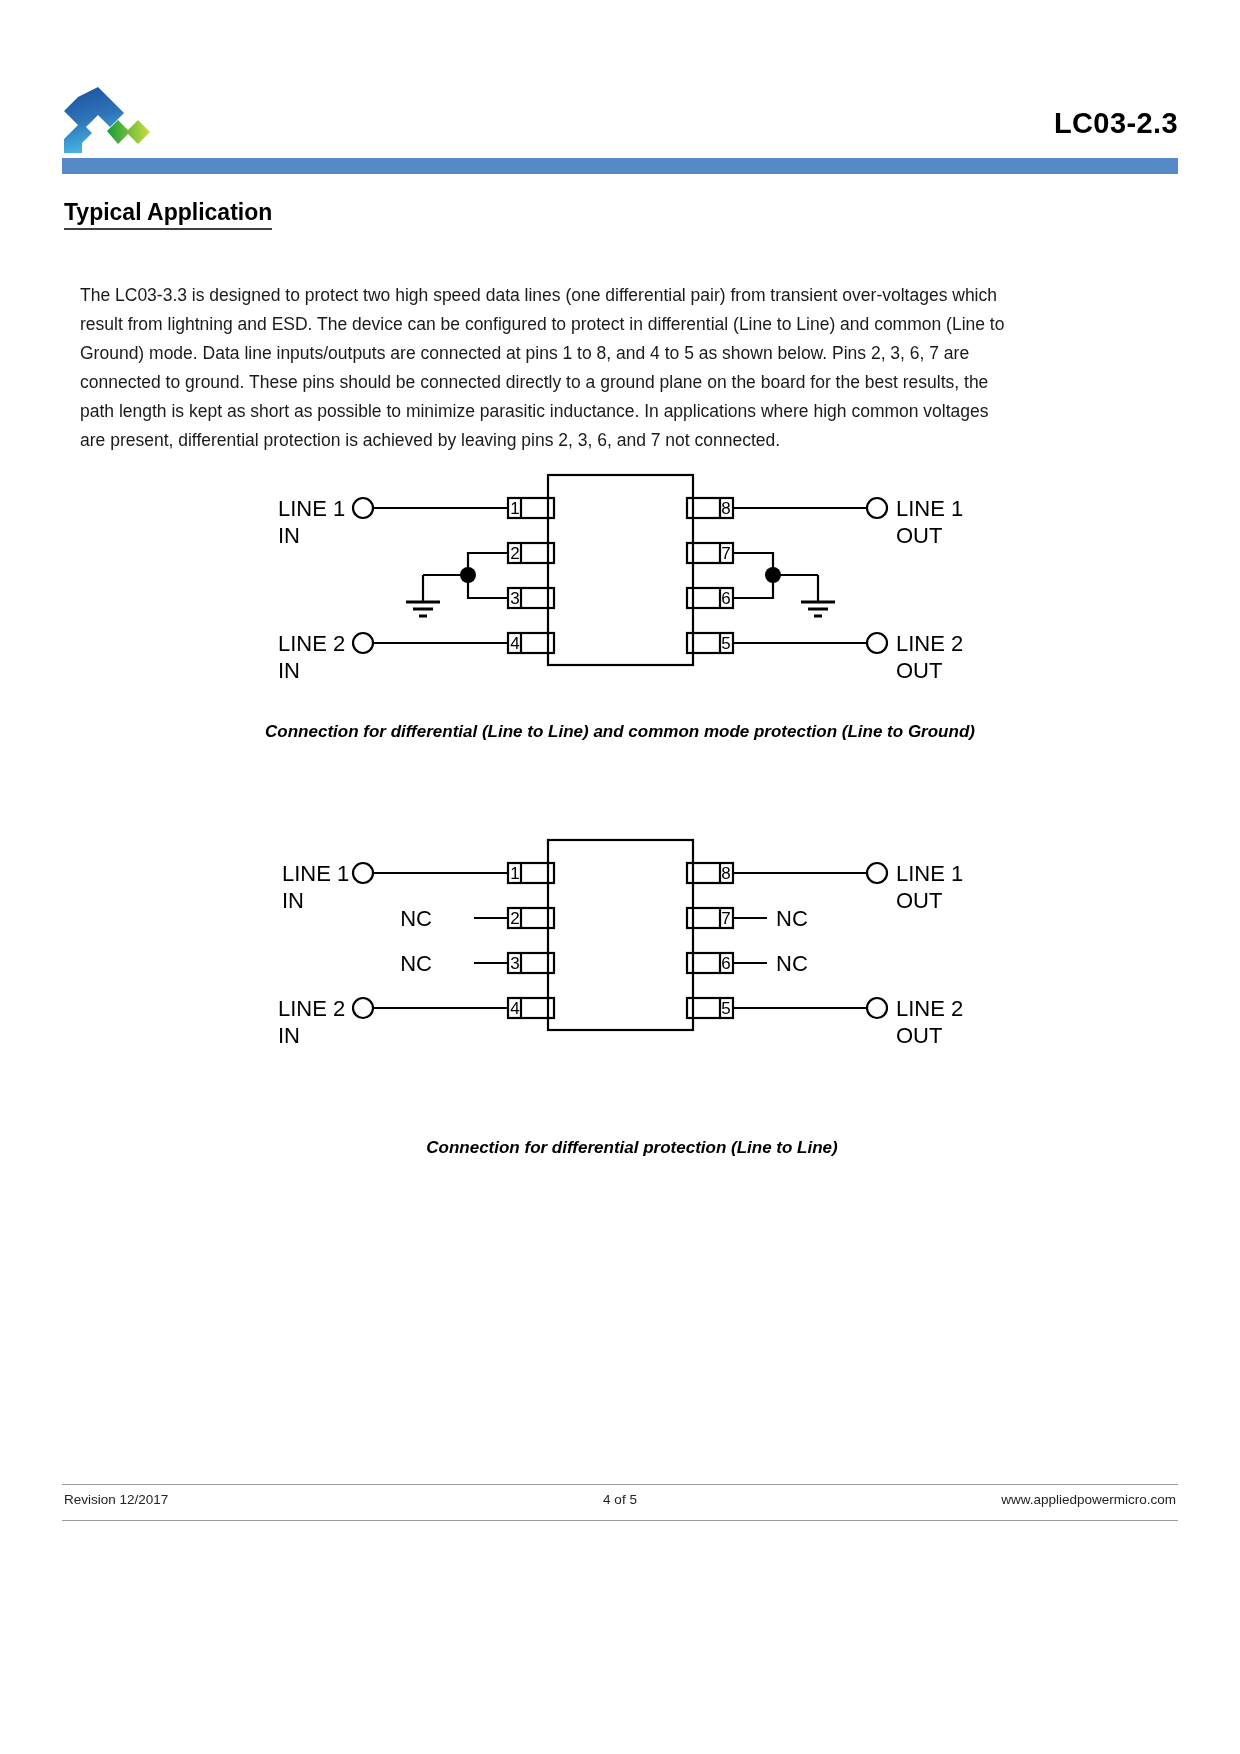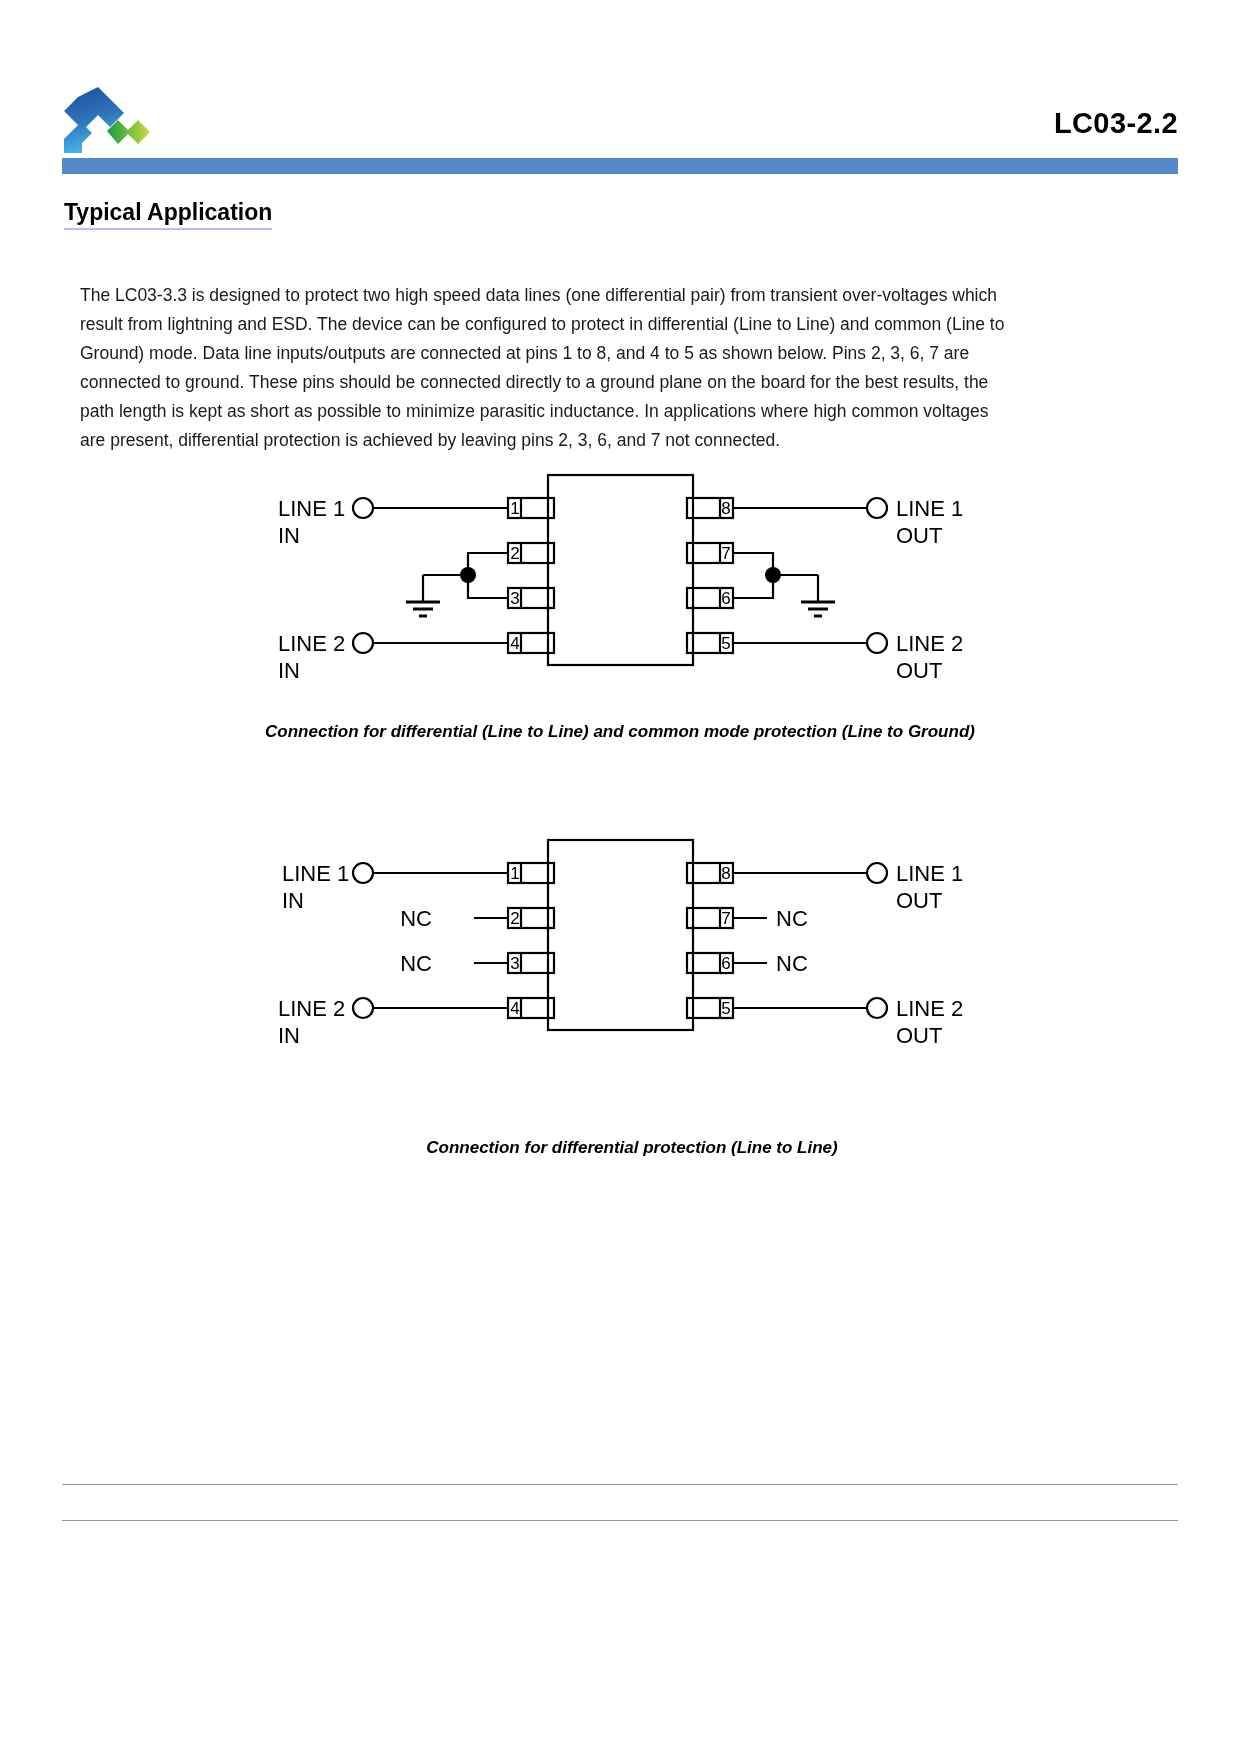--- a/index.html
+++ b/index.html
@@ -32,21 +32,21 @@
   }
   .header-bar {
     position:absolute; left:62px; top:158px; width:1116px; height:16px;
     background:#5589c8;
   }
 
   
   .section-title {
     position:absolute; left:64px; top:198px;
     font-size:23px; font-weight:bold;
-    border-bottom:2px solid #c4b5fd; padding-bottom:2px;
+    border-bottom:2px solid #404040; padding-bottom:2px;
     display:inline-block; line-height:28px;
   }
 
   
   .body-text {
     position:absolute; left:64px; top:265px; width:960px;
     font-size:17.5px; line-height:29px; text-align:left; color:#1a1a1a;
   }
   .body-text p { margin:16px; }
 
@@ -88,21 +88,21 @@
           <linearGradient id="ggreen" x1="0" y1="0" x2="1" y2="0">
             <stop offset="0" stop-color="#169c3c"></stop>
             <stop offset="1" stop-color="#cddd3f"></stop>
           </linearGradient>
         </defs>
         <path d="M36 2 L62 28 L48 42 L36 30 L24 42 L30 48 L20 58 L20 68 L2 68 L2 54 L16 40 L2 26 L16 12 Z" fill="url(#gblue)"></path>
         <path d="M45 46 L56 35 L66 45 L76 35 L88 47 L76 59 L66 49 L56 59 Z" fill="url(#ggreen)"></path>
       </svg>
     </div>
 
-    <div class="part-number">LC03-2.2</div>
+    <div class="part-number">LC03-2.3</div>
   </div>
   <div class="header-bar"></div>
 
   <div class="section-title">Typical Application</div>
 
   <div class="body-text">
     <p>The LC03-3.3 is designed to protect two high speed data lines (one differential pair) from transient over-voltages which result from lightning and ESD. The device can be configured to protect in differential (Line to Line) and common (Line to Ground) mode. Data line inputs/outputs are connected at pins 1 to 8, and 4 to 5 as shown below. Pins 2, 3, 6, 7 are connected to ground. These pins should be connected directly to a ground plane on the board for the best results, the path length is kept as short as possible to minimize parasitic inductance. In applications where high common voltages are present, differential protection is achieved by leaving pins 2, 3, 6, and 7 not connected.</p>
   </div>
 
   <div class="diagram" id="diagram-1">
@@ -259,15 +259,20 @@
         <text x="172" y="106" text-anchor="end">NC</text>
         <text x="172" y="151" text-anchor="end">NC</text>
         <text x="516" y="106">NC</text>
         <text x="516" y="151">NC</text>
       </g>
     </svg>
   </div>
   <div class="caption" id="caption-2">Connection for differential  protection (Line to Line)</div>
 
   <div class="footer-rule"></div>
+  <div class="footer">
+    <span class="left">Revision   12/2017</span>
+    <span class="center">4 of 5</span>
+    <span class="right">www.appliedpowermicro.com</span>
+  </div>
   <div class="footer-rule-2"></div>
 
 </div>
 
 </body></html>

